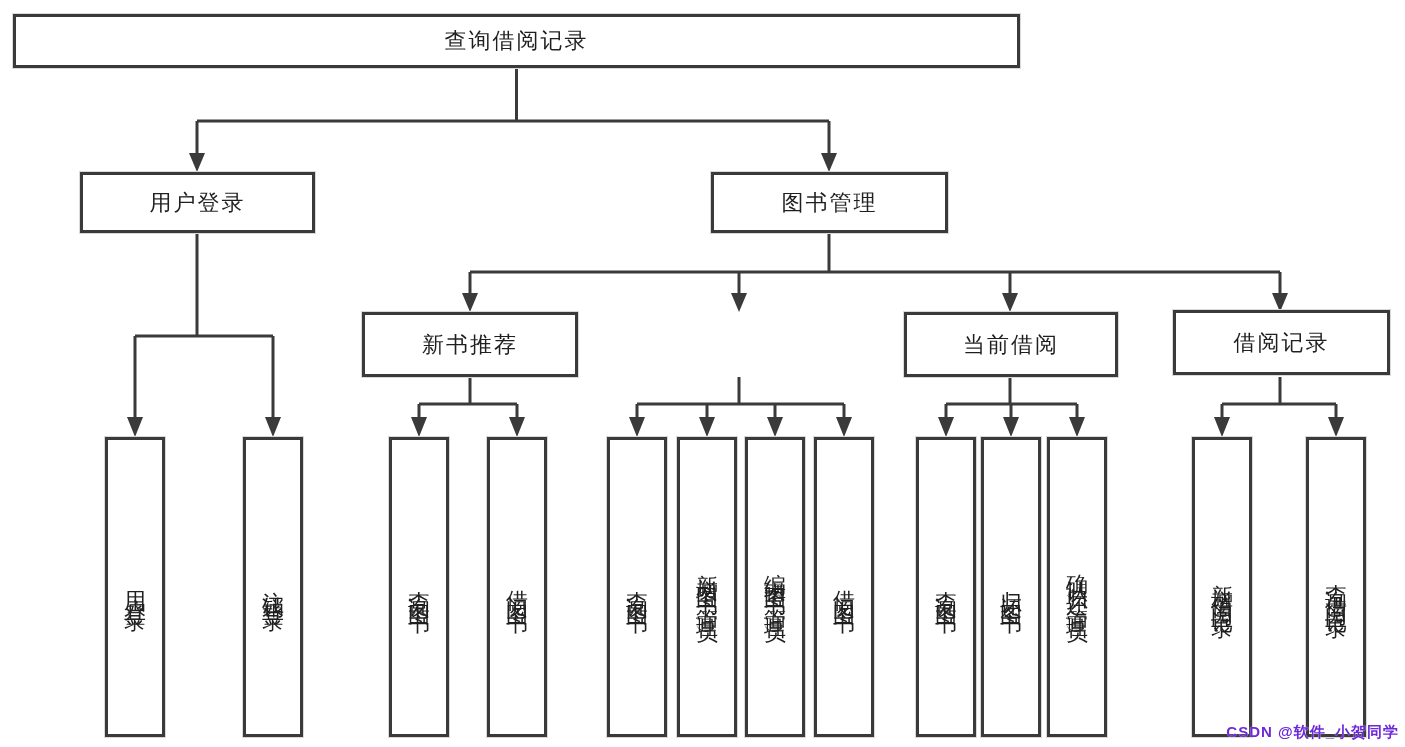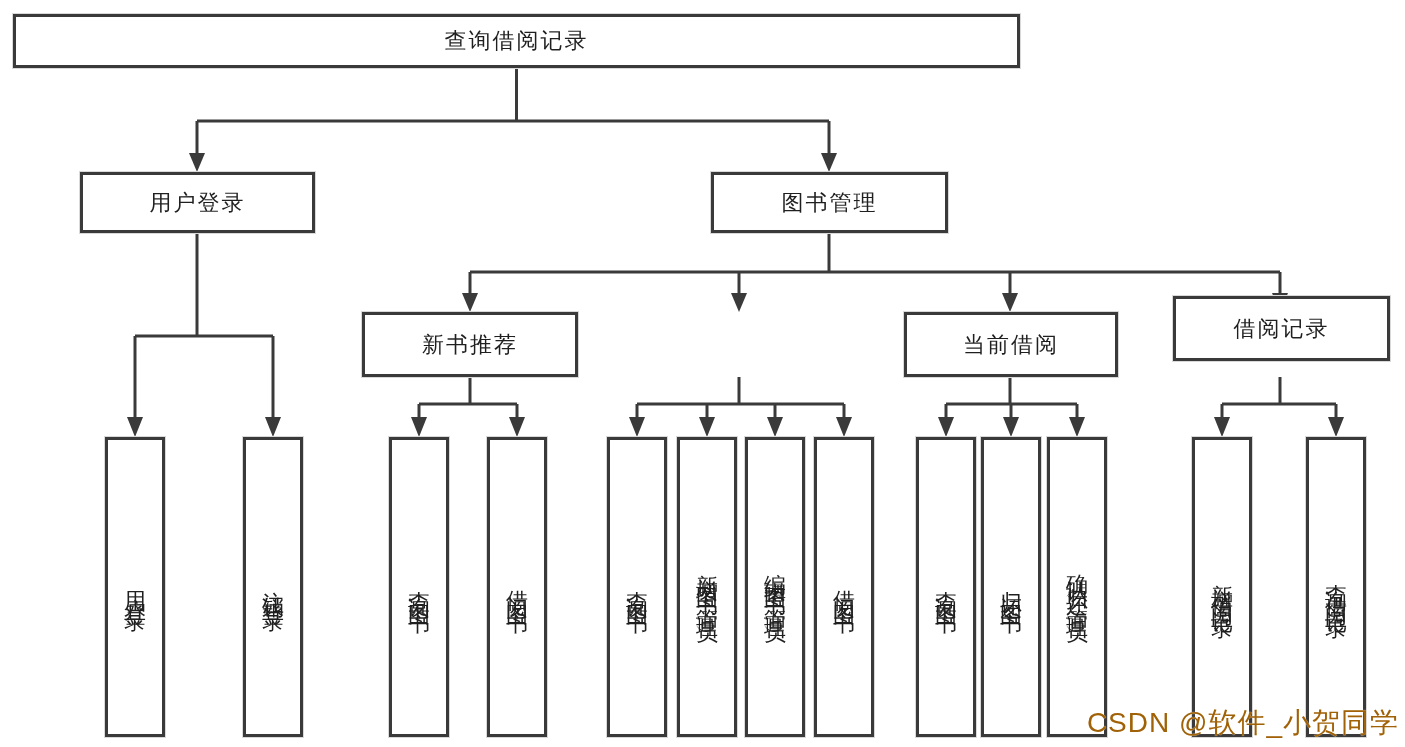--- a/index.html
+++ b/index.html
@@ -60,25 +60,26 @@
     font-size: 22px;
     line-height: 1;
     letter-spacing: 7px;
     color: #1f1f1f;
     white-space: nowrap;
   }
   .watermark {
     position: absolute;
     right: 6px;
     bottom: 5px;
-    font-size: 28px;
-    color: #a16207;
+    font-size: 15px;
+    color: #6d28d9;
     letter-spacing: 1px;
     z-index: 10;
     text-shadow: 0 0 1px #ffffff;
+    font-weight: bold;
   }
 </style>
 </head>
 <body>
 
 <div class="canvas">
 
   <svg class="connectors">
 
     <g>
@@ -165,21 +166,21 @@
   <div class="node" style="left:711px; top:172px; width:237px; height:61px;text-align:right;">
     <span>图书管理</span>
   </div>
 
   <div class="node" style="left:362px; top:312px; width:216px; height:65px;text-align:right;">
     <span>新书推荐</span>
   </div>
   <div class="node" style="left:904px; top:312px; width:214px; height:65px;">
     <span>当前借阅</span>
   </div>
-  <div class="node" style="left:1173px; top:296px; width:217px; height:65px;">
+  <div class="node" style="left:1173px; top:310px; width:217px; height:65px;">
     <span>借阅记录</span>
   </div>
 
   <div class="leaf" style="left:105px; top:437px;">
     <span class="v-text">用户登录</span>
   </div>
   <div class="leaf" style="left:243px; top:437px;">
     <span class="v-text">注销登录</span>
   </div>
 

